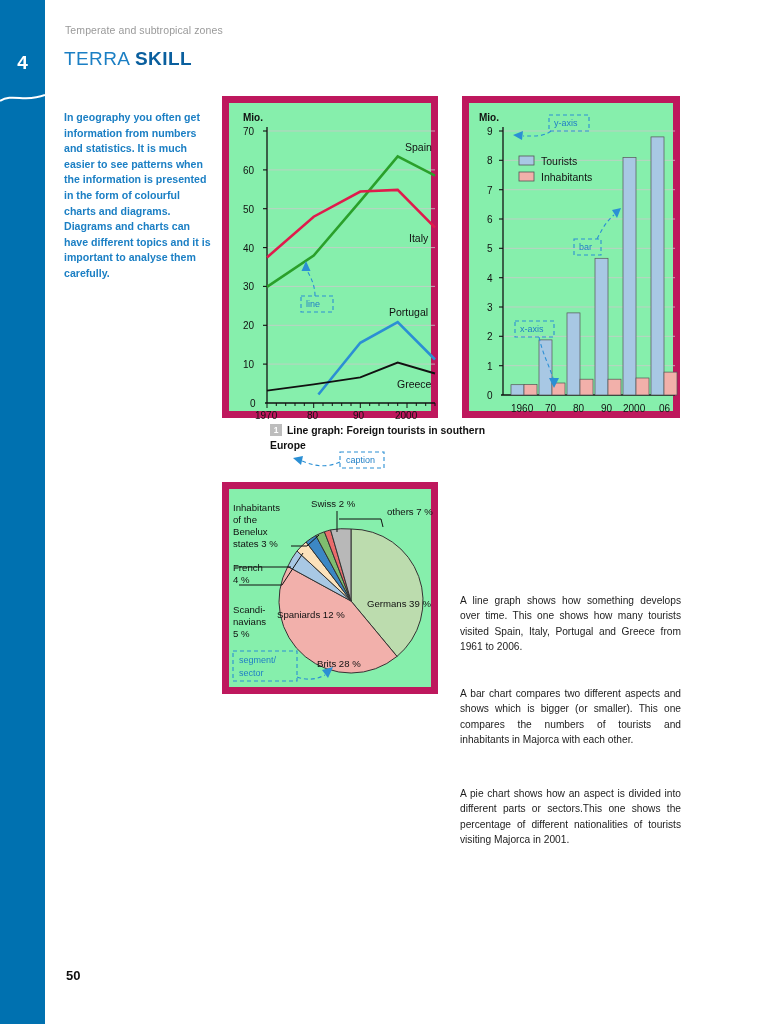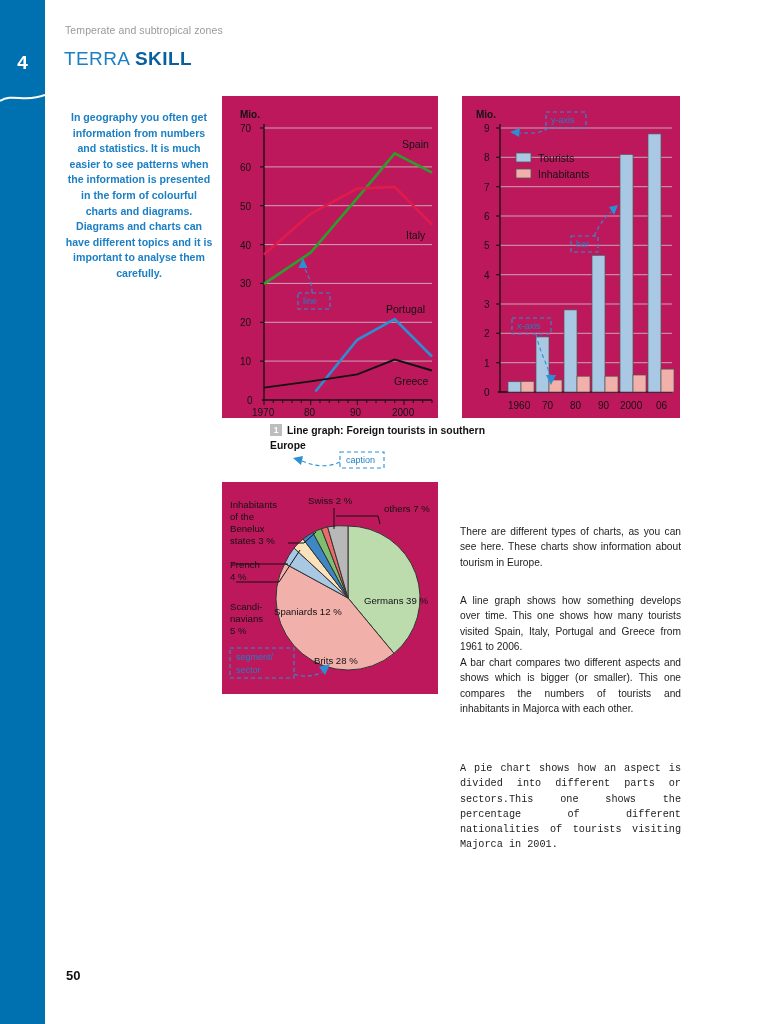--- a/index.html
+++ b/index.html
@@ -30,26 +30,26 @@
   }
   .terra-skill {
     position:absolute; left:64px; top:48px;
     font-size:19px; color:#1b7fc4; letter-spacing:.4px;
   }
   .terra-skill .b { color:#0a5f9e; font-weight:bold; }
 
   
   .intro {
     position:absolute; left:64px; top:110px; width:150px;
-    font-size:10.6px; line-height:15.6px; font-weight:bold; color:#1b7fc4;text-align:center;
+    font-size:10.6px; line-height:15.6px; font-weight:bold; color:#1b7fc4;
   }
 
   
   .panel {
-    position:absolute; background:#be185d; border:4px solid #be185d;
+    position:absolute; background:#86efac; border:7px solid #be185d;
   }
   .fig-caption {
     position:absolute; font-size:10.4px; font-weight:bold; color:#111;
     line-height:14.5px;
     margin-left:48px;
   }
   .fig-num {
     display:inline-block; width:12px; height:12px; line-height:12px;
     background:#bdbdbd; color:#fff; font-size:8.5px; font-weight:bold;
     text-align:center; vertical-align:1px; margin-right:5px;
@@ -348,20 +348,19 @@
         <rect x="4" y="162" width="64" height="30" fill="none" stroke="#2b8fd4" stroke-width="1.1" stroke-dasharray="4,3"></rect>
         <text class="anno-text" x="10" y="174">segment/</text>
         <text class="anno-text" x="10" y="187">sector</text>
         <path d="M68 188 C 80 192, 88 190, 96 186" stroke="#2b8fd4" stroke-width="1.1" fill="none" stroke-dasharray="4,3"></path>
         <polygon points="104,178 99,189 93,181" fill="#2b8fd4"></polygon>
       </g>
     </svg>
   </div>
 
 
-  <div class="body-p" style="top:524px;">There are different types of charts, as you can see here. These charts show information about tourism in Europe.</div>
   <div class="body-p" style="top:593px;">A line graph shows how something develops over time. This one shows how many tourists visited Spain, Italy, Portugal and Greece from 1961 to 2006.</div>
-  <div class="body-p" style="top:655px;">A bar chart compares two different aspects and shows which is bigger (or smaller). This one compares the numbers of tourists and inhabitants in Majorca with each other.</div>
-  <div class="body-p" style="top:761px;font-family:Liberation Mono, monospace;">A pie chart shows how an aspect is divided into different parts or sectors.This one shows the percentage of different nationalities of tourists visiting Majorca in 2001.</div>
+  <div class="body-p" style="top:686px;">A bar chart compares two different aspects and shows which is bigger (or smaller). This one compares the numbers of tourists and inhabitants in Majorca with each other.</div>
+  <div class="body-p" style="top:786px;">A pie chart shows how an aspect is divided into different parts or sectors.This one shows the percentage of different nationalities of tourists visiting Majorca in 2001.</div>
 
   <div class="page-num">50</div>
 
 </div>
 
 </body></html>

